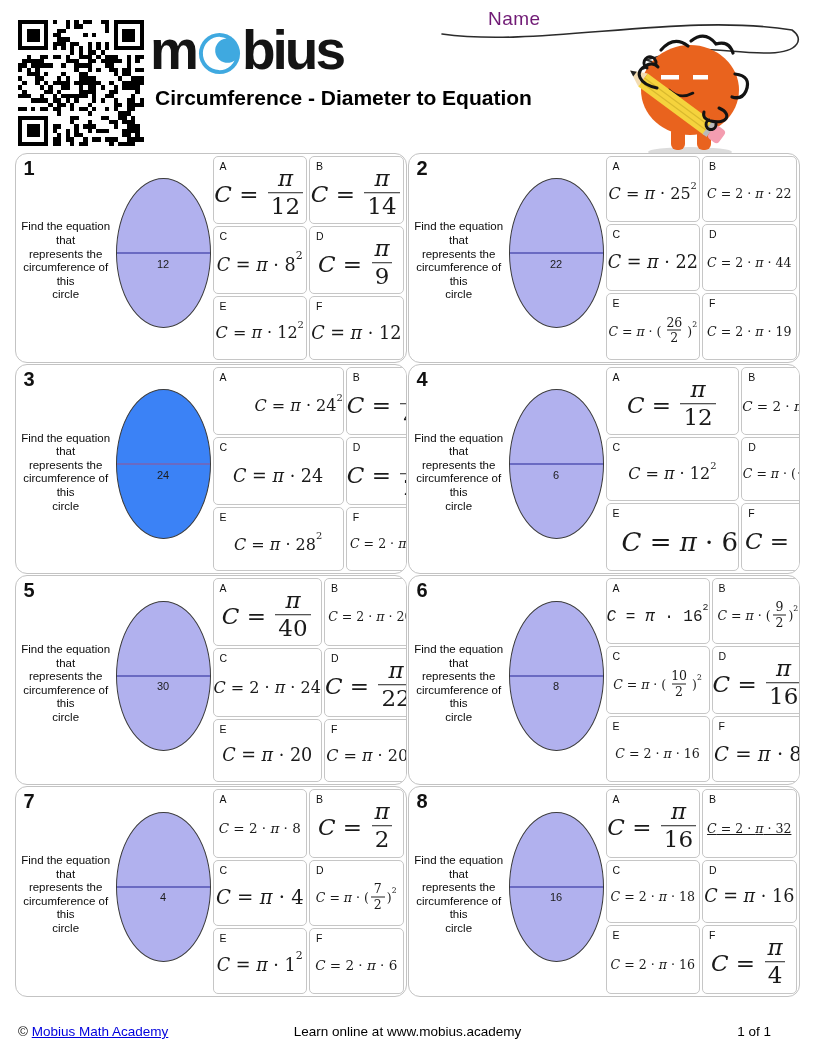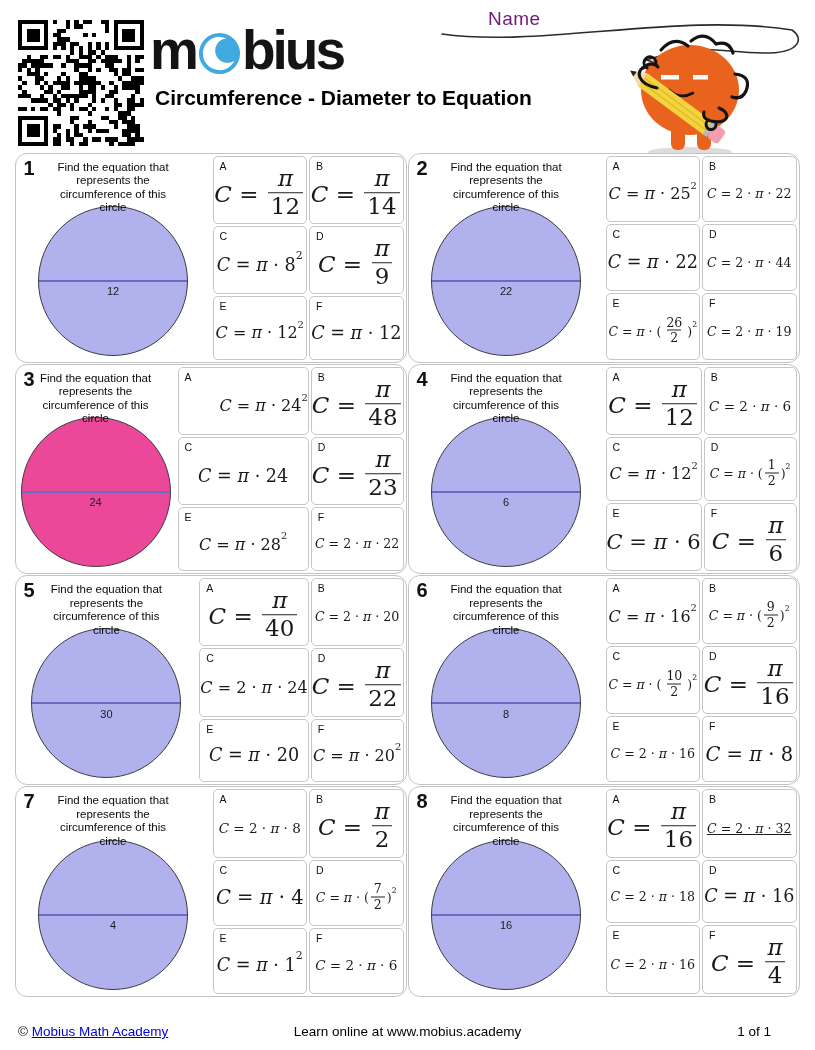--- a/index.html
+++ b/index.html
@@ -15,21 +15,21 @@
   .page-title{position:absolute;left:155px;top:86px;font-size:21px;font-weight:bold;color:#000;}
   .name-label{position:absolute;left:488px;top:8px;font-size:19px;color:#701a75;letter-spacing:.5px;}
   .header-art{position:absolute;right:0;top:0;width:385px;height:155px;pointer-events:none;}
 
   
   .grid{position:absolute;left:14px;top:152px;width:786px;height:845px;
         display:grid;grid-template-columns:1fr 1fr;grid-template-rows:repeat(4,1fr);}
   .problem{position:relative;border:1.5px solid #c3c3c3;border-radius:12px;margin:.5px;
            display:flex;background:#fff;overflow:hidden;}
   .pnum{position:absolute;left:8px;top:3px;font-size:20px;font-weight:bold;z-index:3;}
-  .pleft{width:195px;position:relative;display:flex;flex-direction:column;align-items:center;}
+  .pleft{width:195px;position:relative;display:flex;flex-direction:row;align-items:center;}
   .question{margin-top:7px;width:160px;text-align:center;font-size:11.5px;line-height:1.18;
             position:relative;z-index:2;color:#0a0a0a;}
   .circle{width:148px;height:148px;border-radius:50%;position:relative;z-index:1;
           margin-top:-9px;border:1px solid #3c3c3c;}
   .diam-line{position:absolute;left:0;right:0;top:calc(50% - 1px);height:2px;}
   .diam-label{position:absolute;top:53%;left:0;width:100%;text-align:center;
               font-size:11px;color:#1c1c1c;}
   .popts{flex:1;display:grid;grid-template-columns:1fr 1fr;grid-auto-rows:1fr;
          gap:2px;padding:2px;}
   .opt{position:relative;border:1px solid #c6c6c6;border-radius:5px;background:#fff;
@@ -994,21 +994,21 @@
 
   <div class="problem">
     <div class="pnum">3</div>
     <div class="pleft">
       <div class="question">
           <div>Find the equation that</div>
           <div>represents the</div>
           <div>circumference of this</div>
           <div>circle</div>
         </div>
-      <div class="circle" style="background: #ec4899; border-color: rgb(60, 60, 60);">
+      <div class="circle" style="background: #3b82f6; border-color: rgb(60, 60, 60);">
         <div class="diam-line" style="background: rgb(106, 106, 194);"></div>
         <div class="diam-label">24</div>
       </div>
     </div>
     <div class="popts">
         <div class="opt">
           <div class="opt-letter">A</div>
           <div class="eq" style="font-size: 16px; margin-left: 41px;"><span class="mvar">C</span><span> = </span><span class="mvar">π</span><span> · 24</span><sup>2</sup></div>
         </div>
         <div class="opt">
@@ -1072,21 +1072,21 @@
         </div>
         <div class="opt">
           <div class="opt-letter">D</div>
           <div class="eq" style="font-size: 12.5px;"><span class="mvar">C</span><span> = </span><span class="mvar">π</span><span> · (</span><span class="frac">
               <span class="fnum">1</span>
               <span class="fden">2</span>
             </span><span>)</span><sup>2</sup></div>
         </div>
         <div class="opt">
           <div class="opt-letter">E</div>
-          <div class="eq" style="font-size: 21px;"><span class="mvar">C</span><span> = </span><span class="mvar">π</span><span> · 6</span></div>
+          <div class="eq" style="font-size: 26px; margin-left: 15px;"><span class="mvar">C</span><span> = </span><span class="mvar">π</span><span> · 6</span></div>
         </div>
         <div class="opt">
           <div class="opt-letter">F</div>
           <div class="eq" style="font-size: 23px;"><span class="mvar">C</span><span> = </span><span class="frac">
               <span class="fnum mvar">π</span>
               <span class="fden">6</span>
             </span></div>
         </div>
       </div>
   </div>
@@ -1149,21 +1149,21 @@
           <div>circle</div>
         </div>
       <div class="circle" style="background: rgb(177, 177, 238); border-color: rgb(60, 60, 60);">
         <div class="diam-line" style="background: rgb(106, 106, 194);"></div>
         <div class="diam-label">8</div>
       </div>
     </div>
     <div class="popts">
         <div class="opt">
           <div class="opt-letter">A</div>
-          <div class="eq" style="font-size: 16px;"><span class="mvar">C</span><span> = </span><span class="mvar">π</span><span> · 16</span><sup>2</sup></div>
+          <div class="eq" style="font-size: 16px; font-family: Liberation Mono, monospace;"><span class="mvar">C</span><span> = </span><span class="mvar">π</span><span> · 16</span><sup>2</sup></div>
         </div>
         <div class="opt">
           <div class="opt-letter">B</div>
           <div class="eq" style="font-size: 12.5px;"><span class="mvar">C</span><span> = </span><span class="mvar">π</span><span> · (</span><span class="frac">
               <span class="fnum">9</span>
               <span class="fden">2</span>
             </span><span>)</span><sup>2</sup></div>
         </div>
         <div class="opt">
           <div class="opt-letter">C</div>

